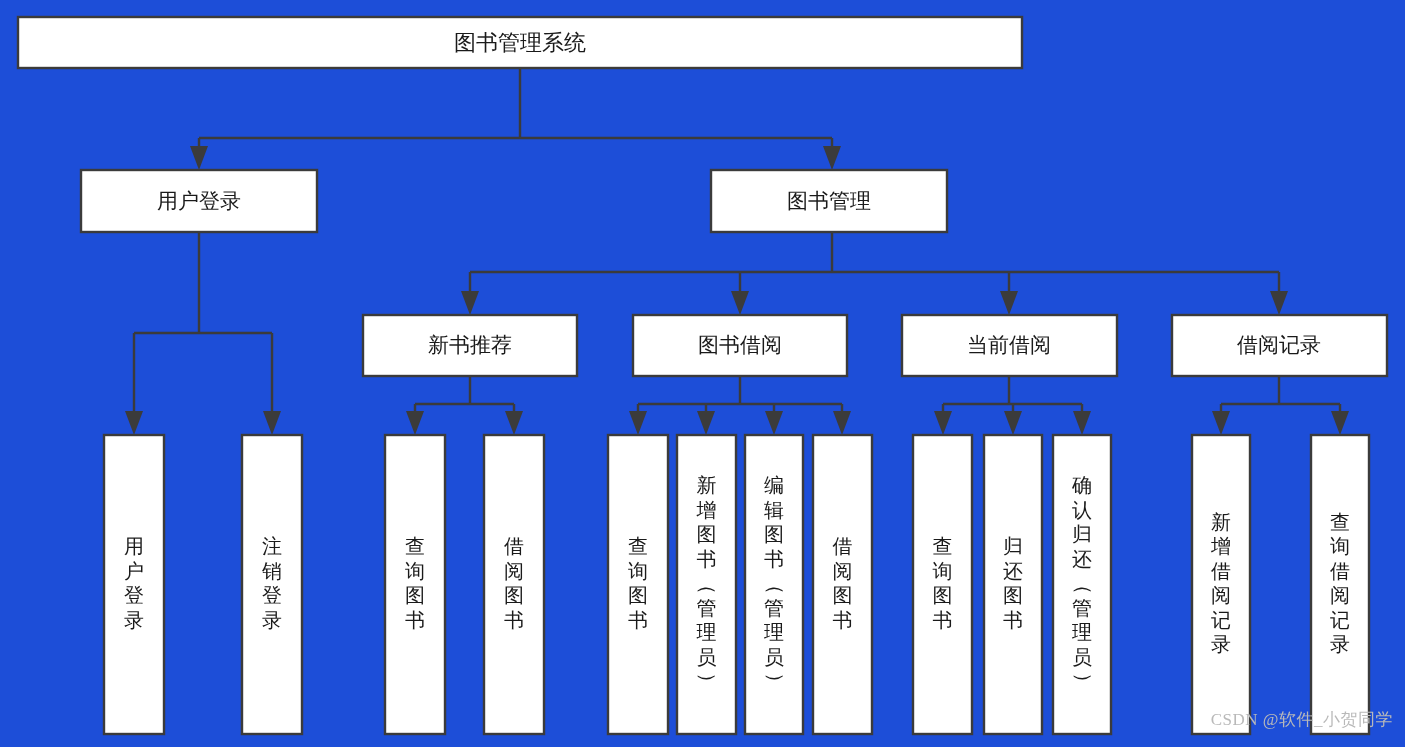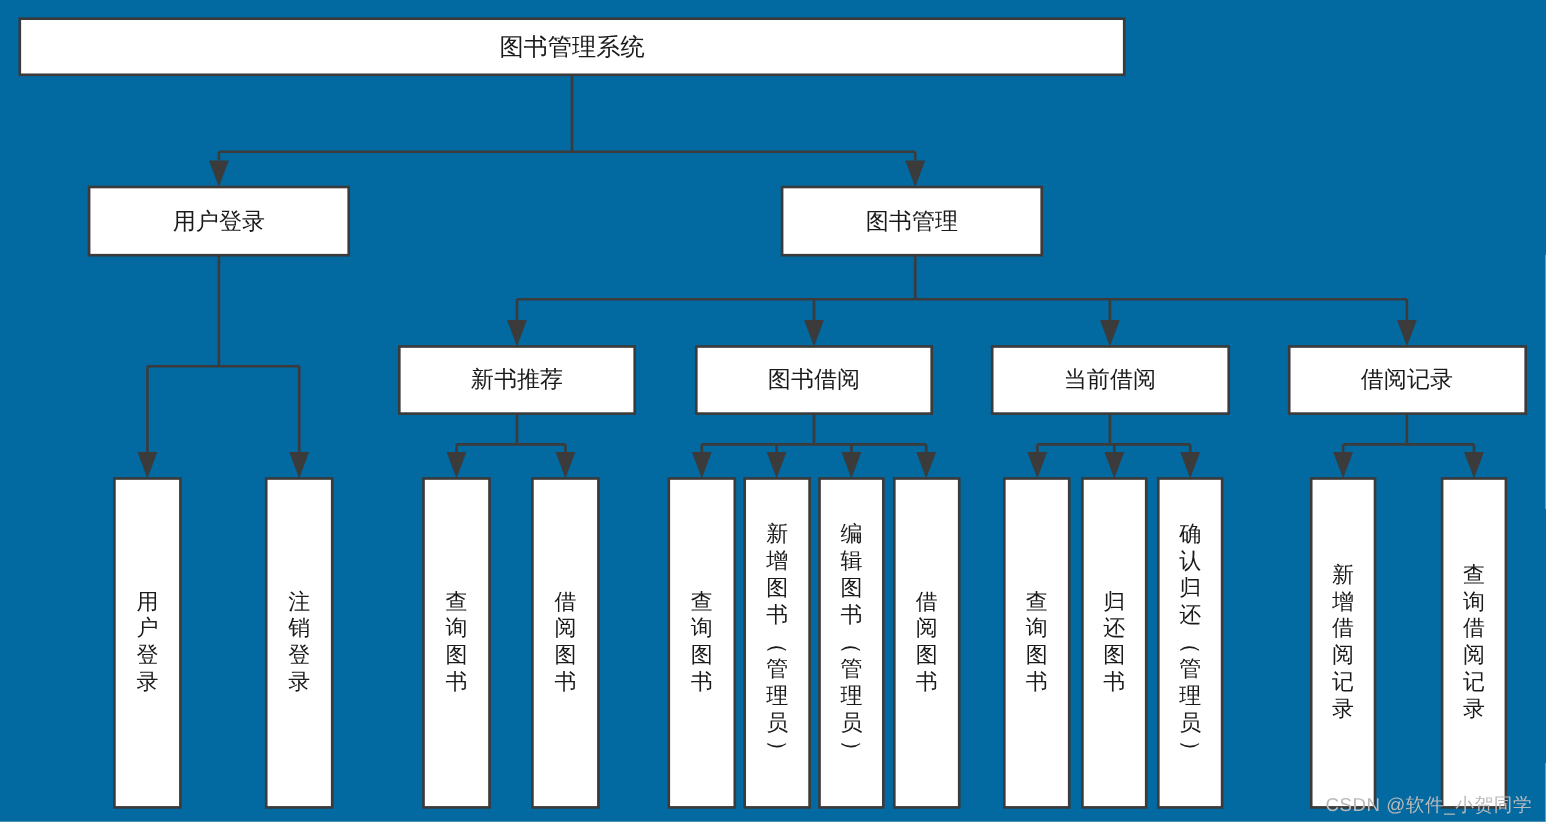--- a/index.html
+++ b/index.html
@@ -1,21 +1,21 @@
 <!DOCTYPE html>
 <html><head>
 <meta charset="utf-8">
 <title>图书管理系统 功能结构图</title>
 <style>
   html,body{margin:0;padding:0;background:#ffffff;}
   body{
     font-family:"DejaVu Sans","Liberation Sans",sans-serif;
     width:1405px;height:747px;overflow:hidden;
   }
-  #diagram-root{position:relative;width:1405px;height:747px;background:#0369a1;}
+  #diagram-root{position:relative;width:1405px;height:747px;background:#1d4ed8;}
   svg#tree-svg{position:absolute;left:0;top:0;width:1405px;height:747px;}
 
   .node-box{
     fill:#ffffff;
     stroke:#3b3b3b;
     stroke-width:2.4;
   }
   .node-label{
     fill:#1a1a1a;
     font-family:"DejaVu Sans","Liberation Sans",sans-serif;
@@ -28,24 +28,24 @@
   .connector{
     stroke:#3b3b3b;
     stroke-width:2.4;
     fill:none;
     stroke-linecap:butt;
   }
   .arrow-head{fill:#3b3b3b;stroke:none;}
   .watermark{
     position:absolute;
     right:12px;
-    bottom:4px;
+    bottom:16px;
     font-size:17px;
     color:#b9b9b9;
-    font-family:Liberation Sans, sans-serif;
+    font-family:Liberation Serif, serif;
     letter-spacing:0.5px;
     white-space:nowrap;
     pointer-events:none;
   }
 </style>
 </head>
 <body>
 
 <div id="diagram-root">
 

